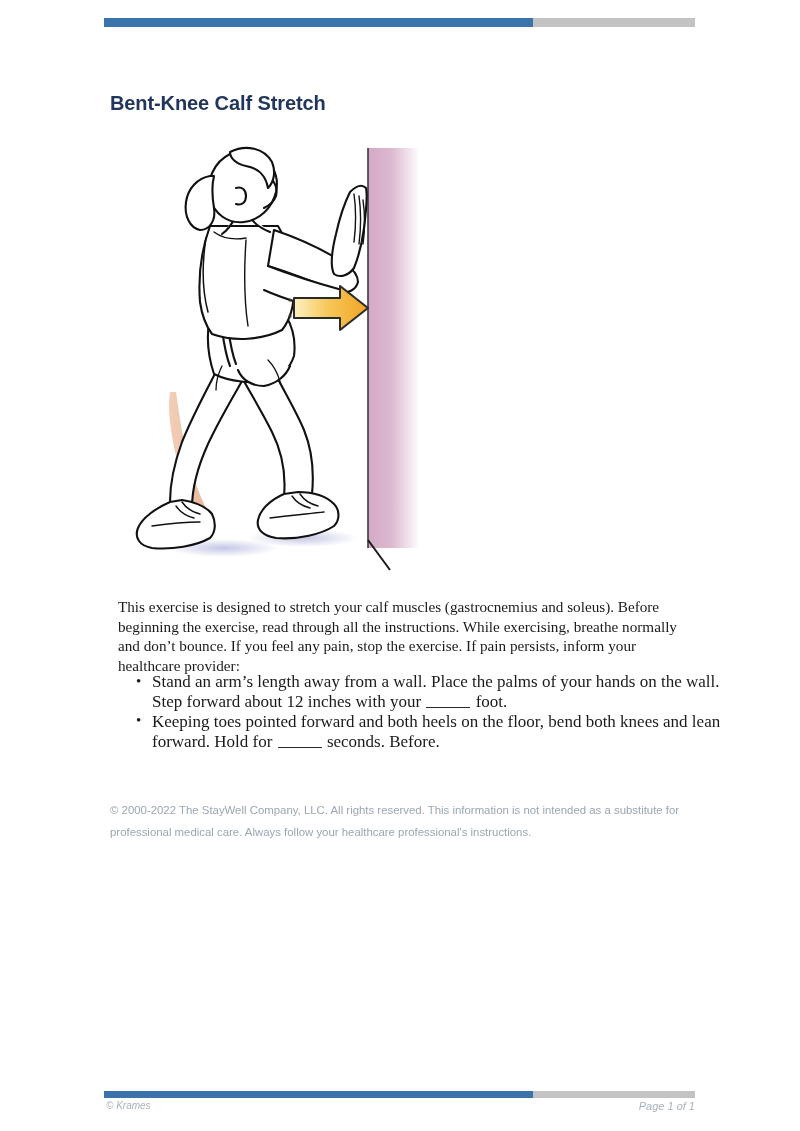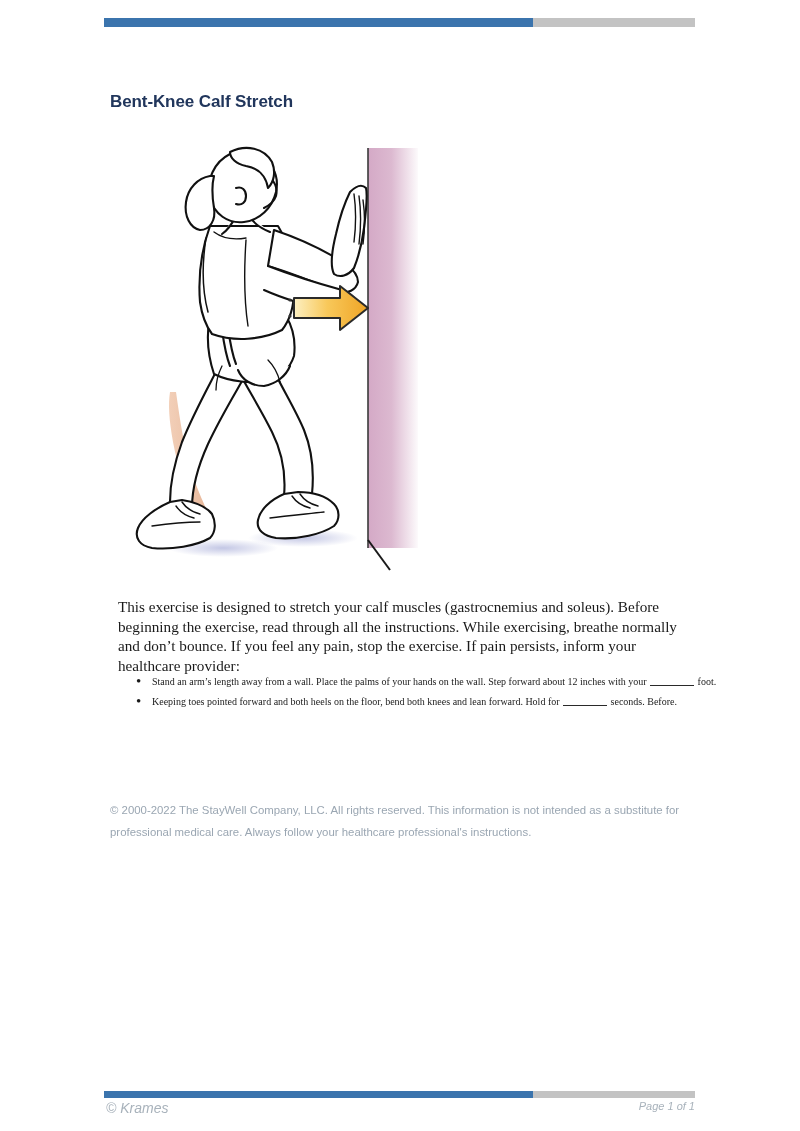--- a/index.html
+++ b/index.html
@@ -42,21 +42,21 @@
     background: #c3c3c3;
   }
 
   
   .title {
     position: absolute;
     left: 110px;
     top: 92px;
     margin: 0;
     font-family: "Liberation Sans", sans-serif;
-    font-size: 17px;
+    font-size: 20px;
     font-weight: bold;
     color: #21365c;
     letter-spacing: -0.1px;
   }
 
   
   .illustration {
     position: absolute;
     left: 118px;
     top: 130px;
@@ -84,21 +84,21 @@
 
   .steps {
     position: absolute;
     left: 110px;
     top: 672px;
     width: 578px;
     margin: 0;
     padding: 0 0 0 42px;
     list-style: none;
     font-family: "Liberation Serif", serif;
-    font-size: 10px;
+    font-size: 17px;
     line-height: 19.7px;
     color: #1a1a1a;
   }
   .steps li {
     position: relative;
     margin: 0 0 0.5px 0;
   }
   .steps li::before {
     content: "\2022";
     position: absolute;
@@ -152,21 +152,21 @@
     width: 591px;
     height: 7px;
     display: flex;
   }
   .footer-left {
     position: absolute;
     left: 106px;
     top: 1100px;
     font-family: "Liberation Sans", sans-serif;
     font-style: italic;
-    font-size: 14px;
+    font-size: 10px;
     color: #a8b2bb;
   }
   .footer-right {
     position: absolute;
     right: 105px;
     top: 1100px;
     font-family: "Liberation Sans", sans-serif;
     font-style: italic;
     font-size: 11px;
     color: #a8b2bb;

